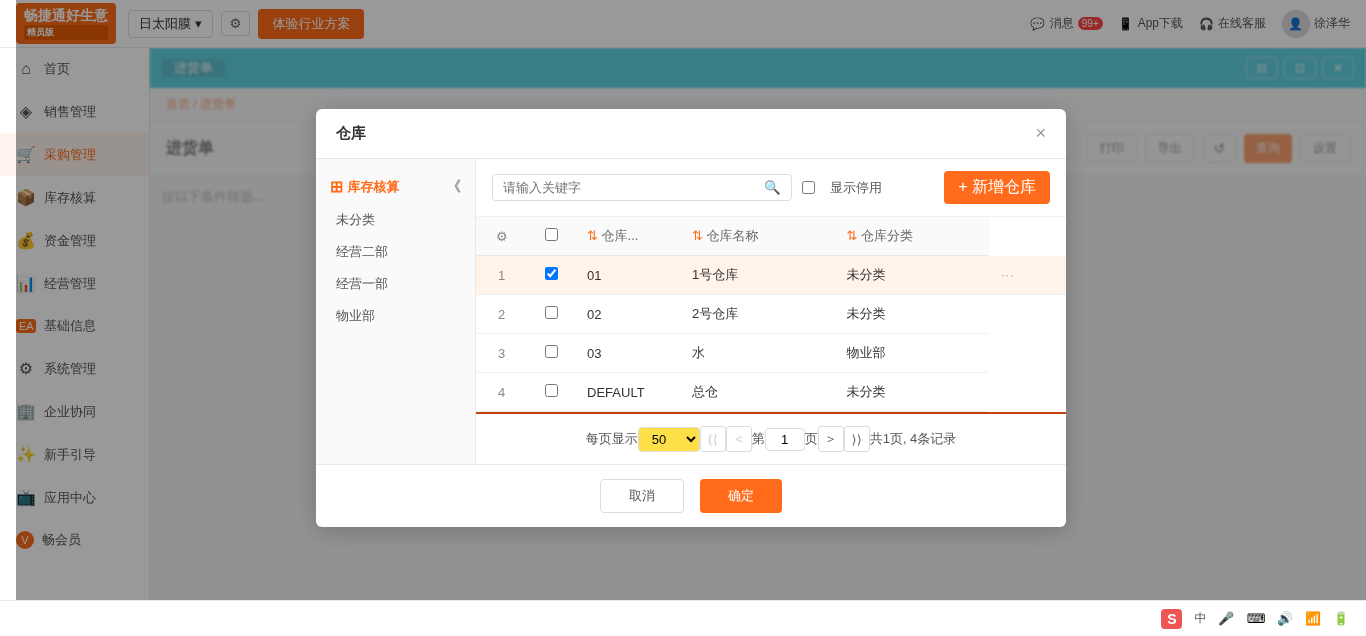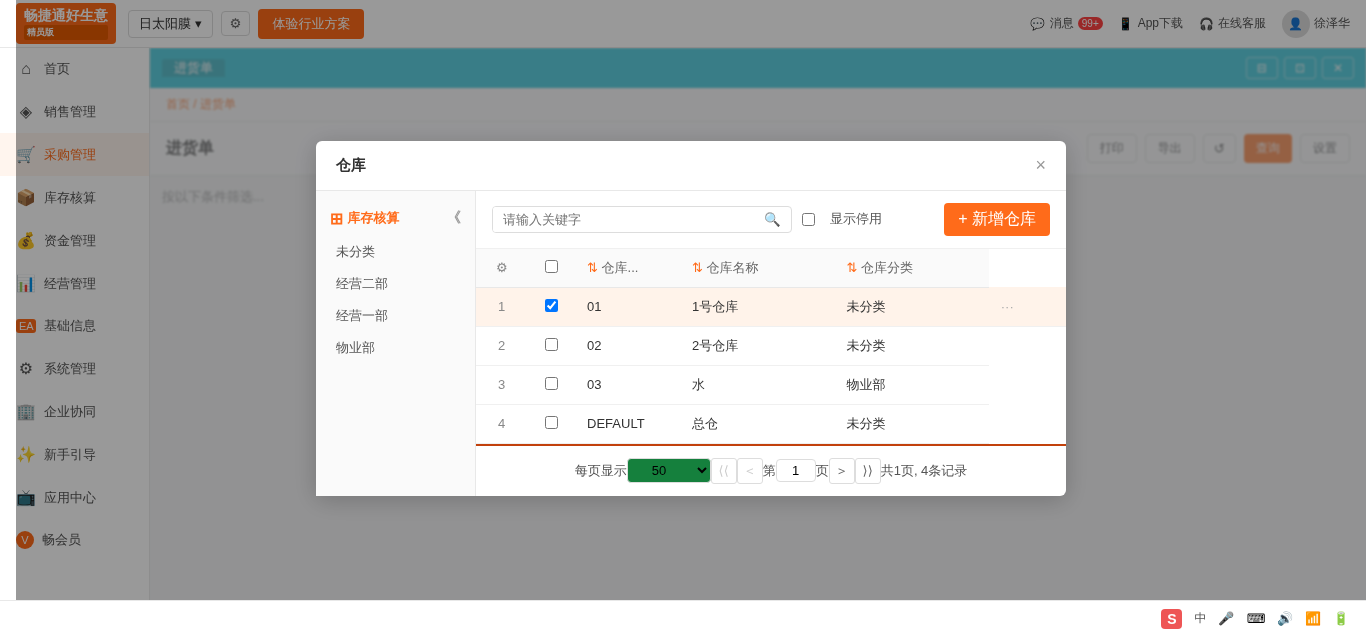--- a/index.html
+++ b/index.html
@@ -150,22 +150,22 @@
     input[type="checkbox"] { cursor: pointer; }
     .row-dots { color: #aaa; cursor: pointer; }
 
     
     .pagination {
       display: flex; align-items: center; justify-content: center;
       padding: 12px 16px; border-top: 2px solid #c2410c; 
       font-size: 13px; color: #555;
     }
     .page-select {
-      border: 1px solid #ddd; border-radius: 4px; padding: 3px 20px;
-      font-size: 13px; background: #15803d;
+      border: 1px solid #ddd; border-radius: 4px; padding: 3px 9px;
+      font-size: 13px; background: #fde047;
     }
     .page-btn {
       border: 1px solid #ddd; background: #fff; border-radius: 3px;
       width: 26px; height: 26px; cursor: pointer; color: #666;
       display: flex; align-items: center; justify-content: center; font-size: 13px;
     }
     .page-btn:disabled { color: #ccc; cursor: default; }
     .page-input {
       border: 1px solid #ddd; border-radius: 4px; padding: 3px 6px;
       width: 40px; text-align: center; font-size: 13px;
@@ -446,20 +446,24 @@
           <span>第</span>
           <input type="text" class="page-input" value="1" style="">
           <span>页</span>
           <button class="page-btn">＞</button>
           <button class="page-btn">⟩⟩</button>
           <span>共1页, 4条记录</span>
         </div>
       </div>
     </div>
 
+    <div class="dialog-footer">
+      <button class="btn-cancel">取消</button>
+      <button class="btn-confirm">确定</button>
+    </div>
   </div>
 </div>
 
 <div class="taskbar">
   <span class="taskbar-brand">S</span>
   <span style="font-size:12px;color:#555;cursor:pointer;">中</span>
   <span style="cursor:pointer;">🎤</span>
   <span style="cursor:pointer;">⌨</span>
   <span style="cursor:pointer;">🔊</span>
   <span style="cursor:pointer;">📶</span>

